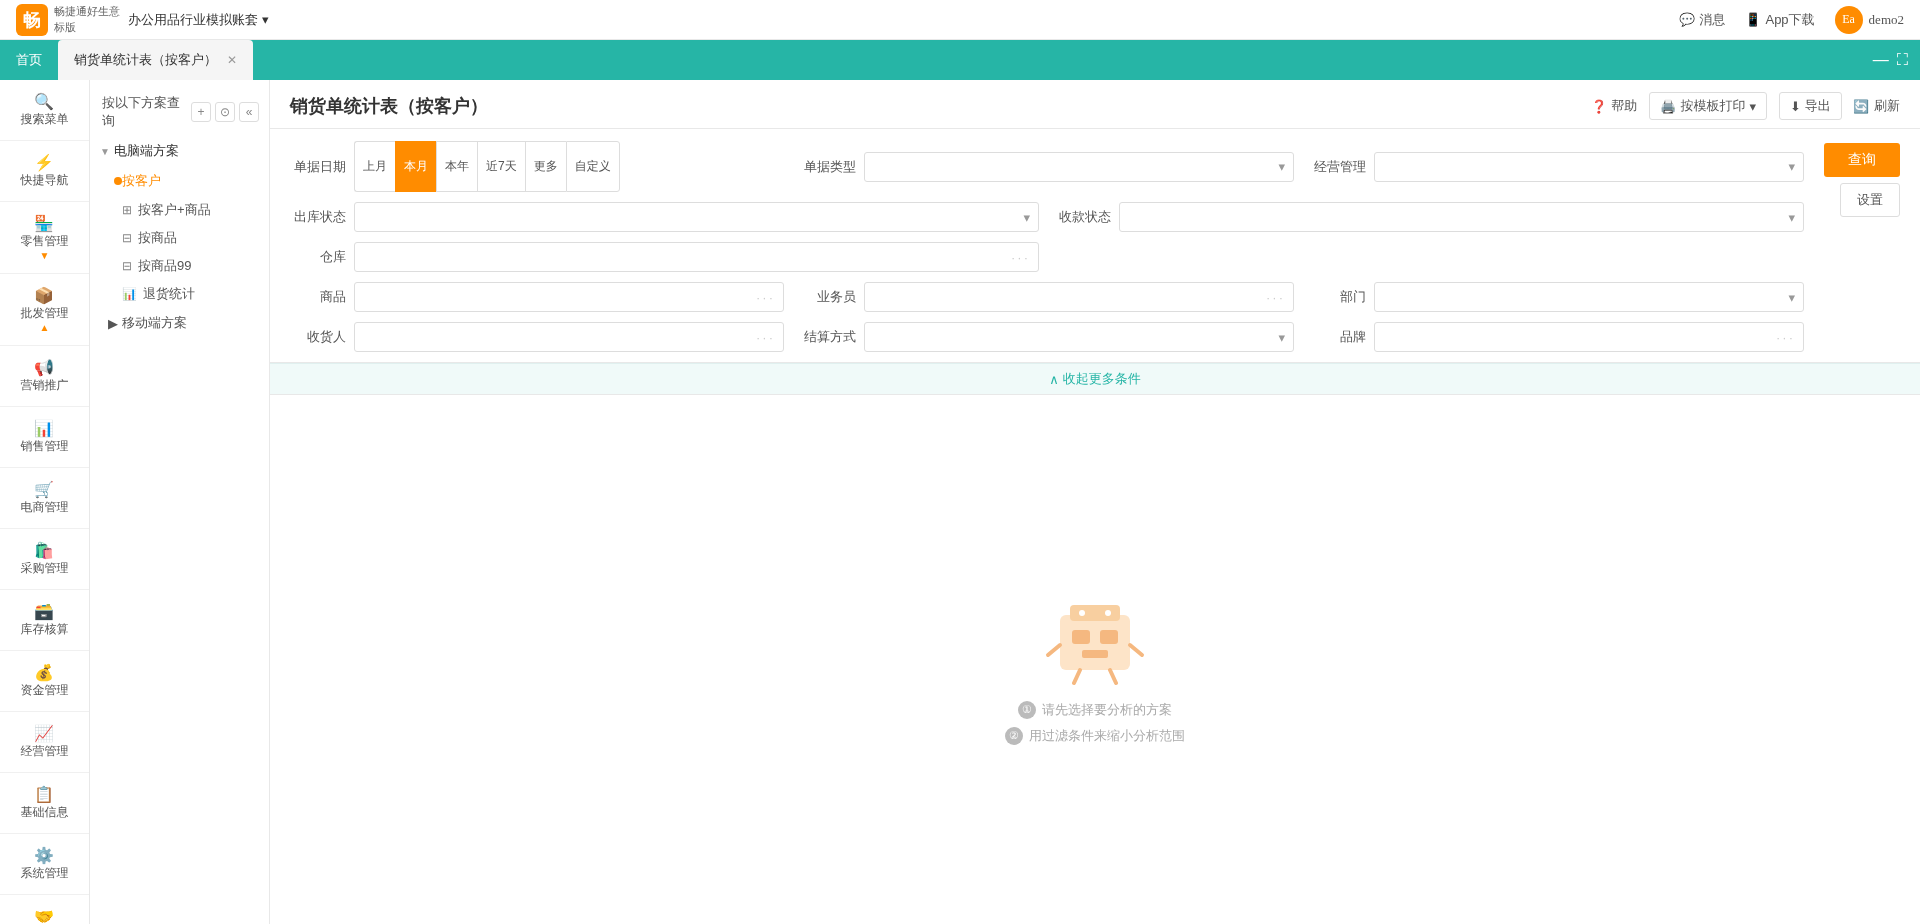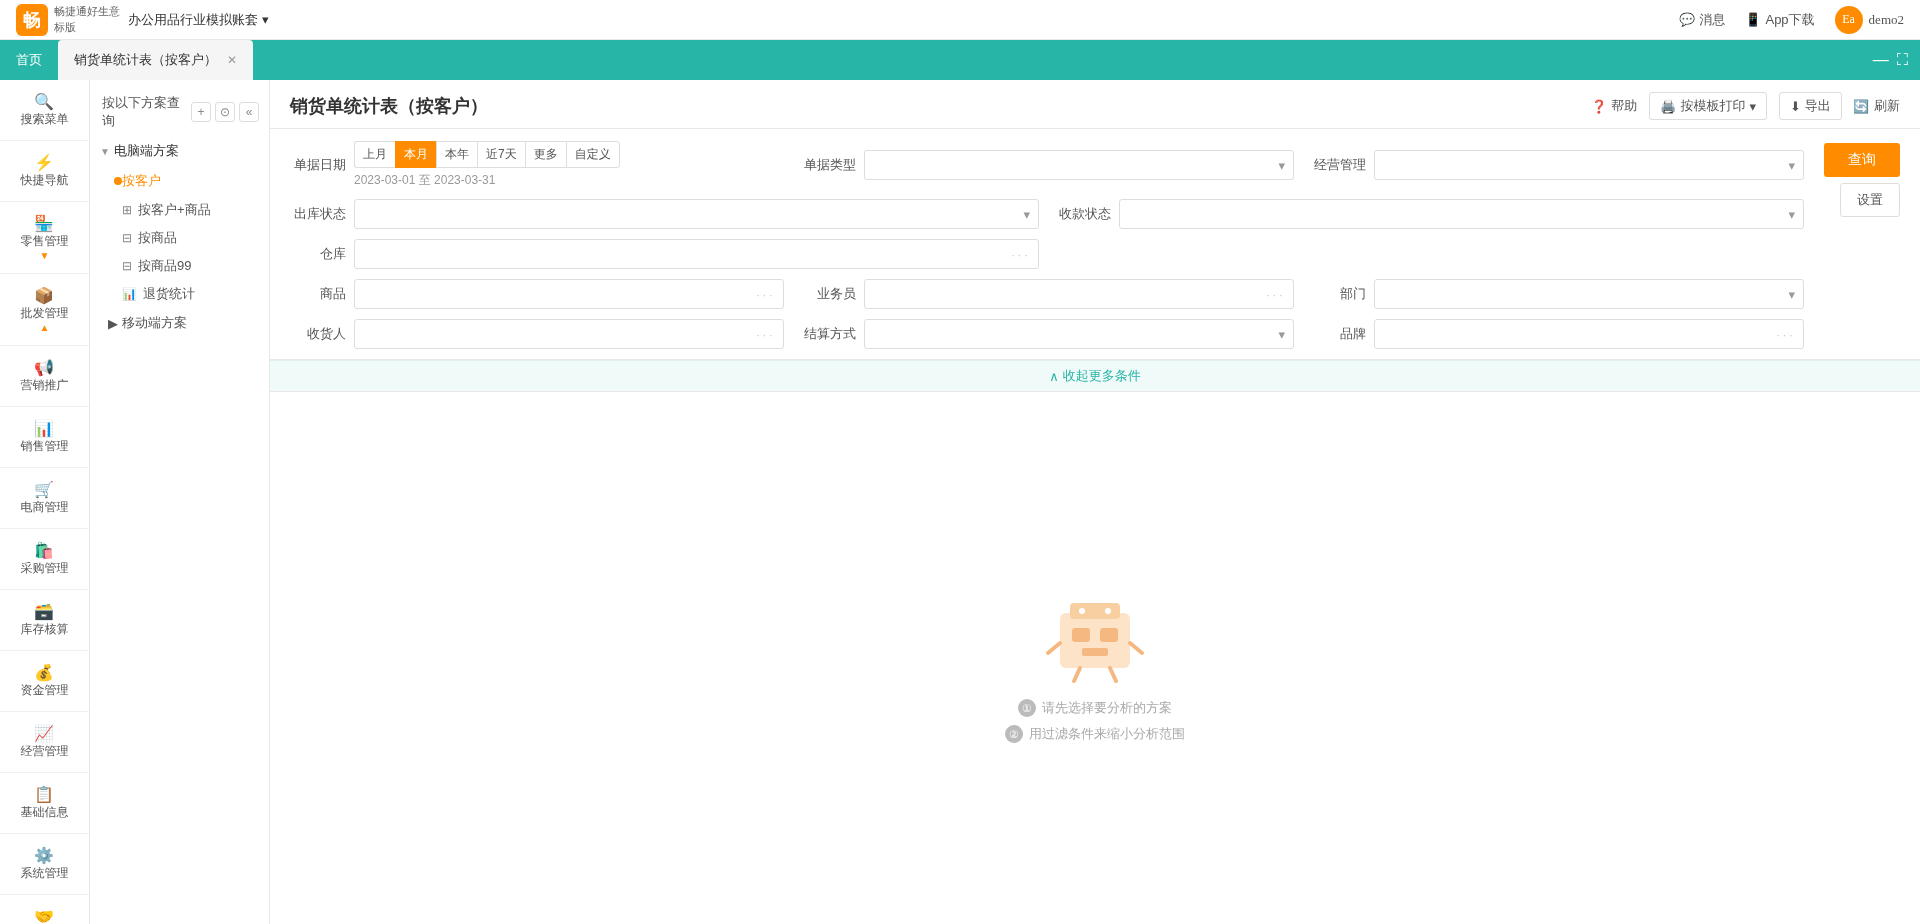--- a/index.html
+++ b/index.html
@@ -56,21 +56,21 @@
 
     
     .page-title-bar { background: #fff; padding: 12px 20px 8px 20px; display: flex; align-items: center; justify-content: space-between; border-bottom: 1px solid #e8e8e8; }
     .page-title { font-size: 18px; font-weight: 600; color: #333; }
     .page-title-actions { display: flex; gap: 12px; align-items: center; }
     .title-action-btn { display: flex; align-items: center; gap: 4px; color: #555; font-size: 13px; cursor: pointer; }
     .title-action-btn.print { background: #fff; border: 1px solid #ddd; border-radius: 3px; padding: 4px 10px; }
     .export-btn { display: flex; align-items: center; gap: 4px; color: #555; font-size: 13px; cursor: pointer; border: 1px solid #ddd; border-radius: 3px; padding: 4px 10px; }
     .refresh-btn { display: flex; align-items: center; gap: 4px; color: #555; font-size: 13px; cursor: pointer; }
     .date-filter { display: flex; align-items: center; gap: 0; }
-    .date-btn { padding: 4px 8px; font-size: 12px; color: #555; cursor: pointer; border: 1px solid #ddd; border-right: none; }
+    .date-btn { padding: 16px 8px; font-size: 12px; color: #555; cursor: pointer; border: 1px solid #ddd; border-right: none; }
     .date-btn:first-child { border-radius: 3px 0 0 3px; }
     .date-btn.active { background: #ff8c00; color: white; border-color: #ff8c00; }
     .date-btn:last-child { border-radius: 0 3px 3px 0; border-right: 1px solid #ddd; }
 
     
     .query-btn { background: #ff8c00; color: white; border: none; border-radius: 3px; padding: 8px 24px; font-size: 14px; cursor: pointer; }
     .setting-btn { background: #fff; color: #555; border: 1px solid #ddd; border-radius: 3px; padding: 7px 16px; font-size: 13px; cursor: pointer; }
 
     
     .empty-state { flex: 1; display: flex; flex-direction: column; align-items: center; justify-content: center; background: #fff; }
@@ -273,21 +273,20 @@
                 <span class="filter-cell-label">单据日期</span>
                 <div style="flex:1; display:flex; flex-direction:column; gap:4px;">
                   <div class="date-filter">
                     <div class="date-btn">上月</div>
                     <div class="date-btn active">本月</div>
                     <div class="date-btn">本年</div>
                     <div class="date-btn">近7天</div>
                     <div class="date-btn">更多</div>
                     <div class="date-btn" style="border-radius:0 3px 3px 0; border-right:1px solid #ddd;">自定义</div>
                   </div>
-                  <span style="font-size:12px; color:#999;">2023-03-01 至 2023-03-31</span>
                 </div>
               </div>
 
               <div class="filter-cell">
                 <span class="filter-cell-label">单据类型</span>
                 <div class="filter-cell-input">
                   <span style="color:#bbb;"></span>
                   <span style="color:#999;">▾</span>
                 </div>
               </div>

